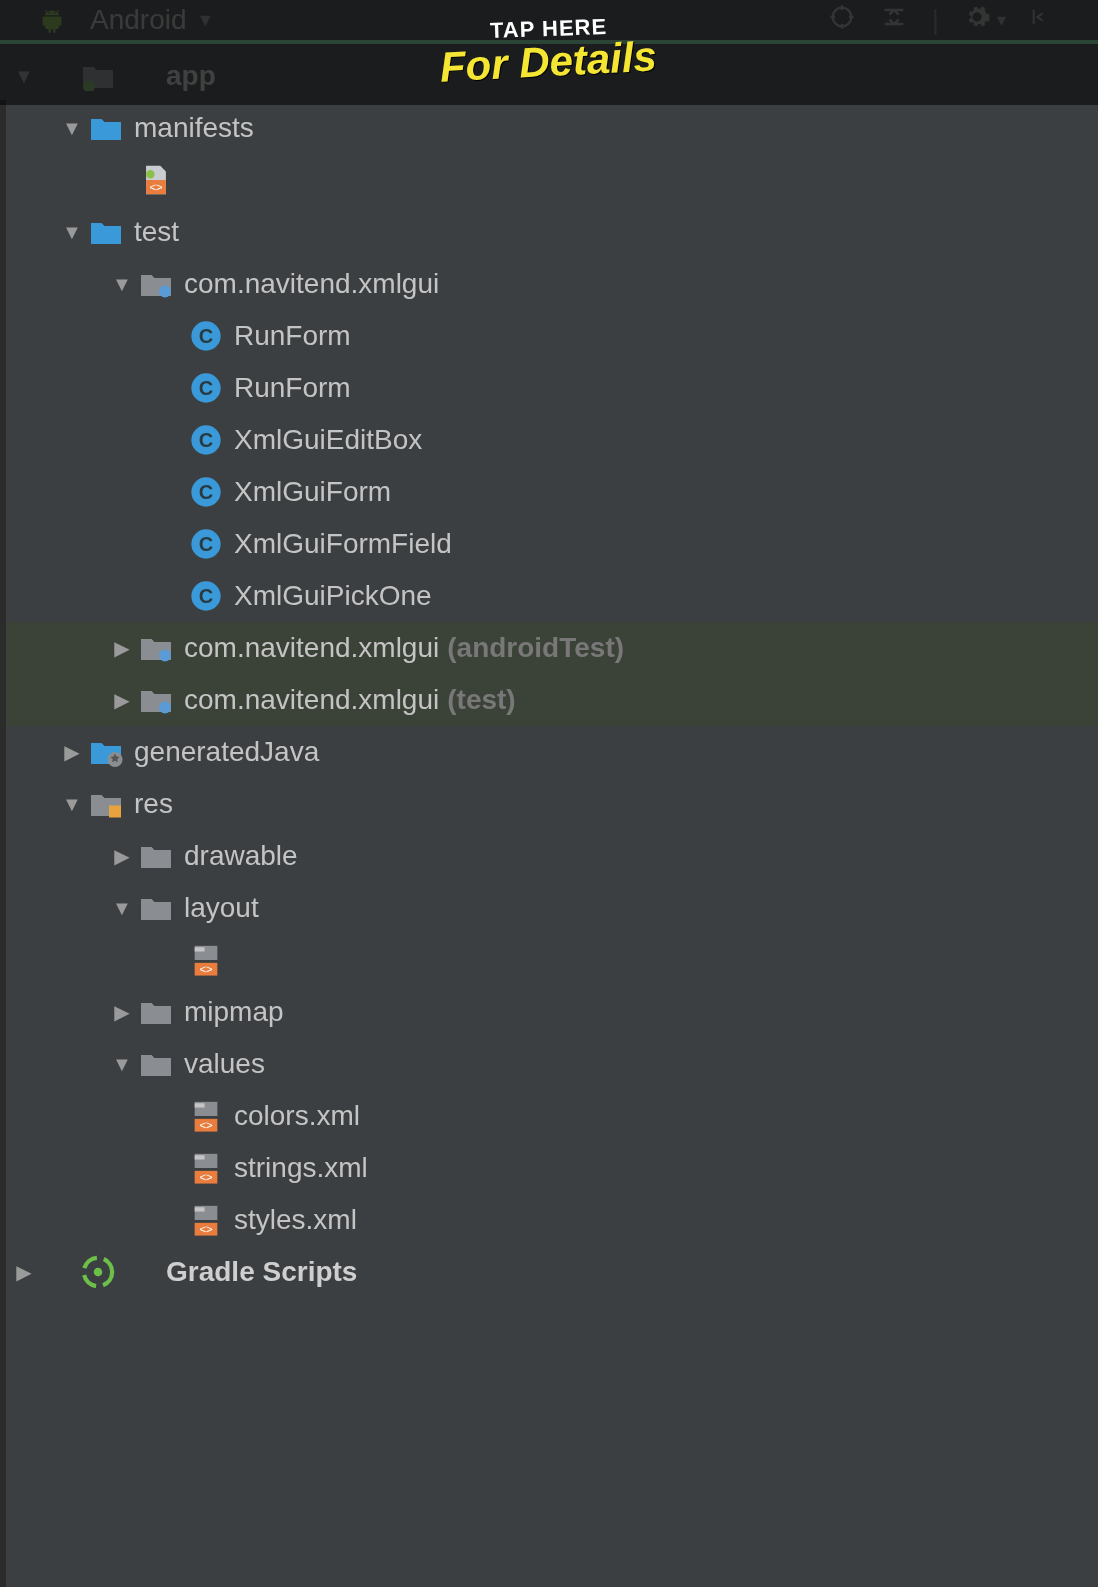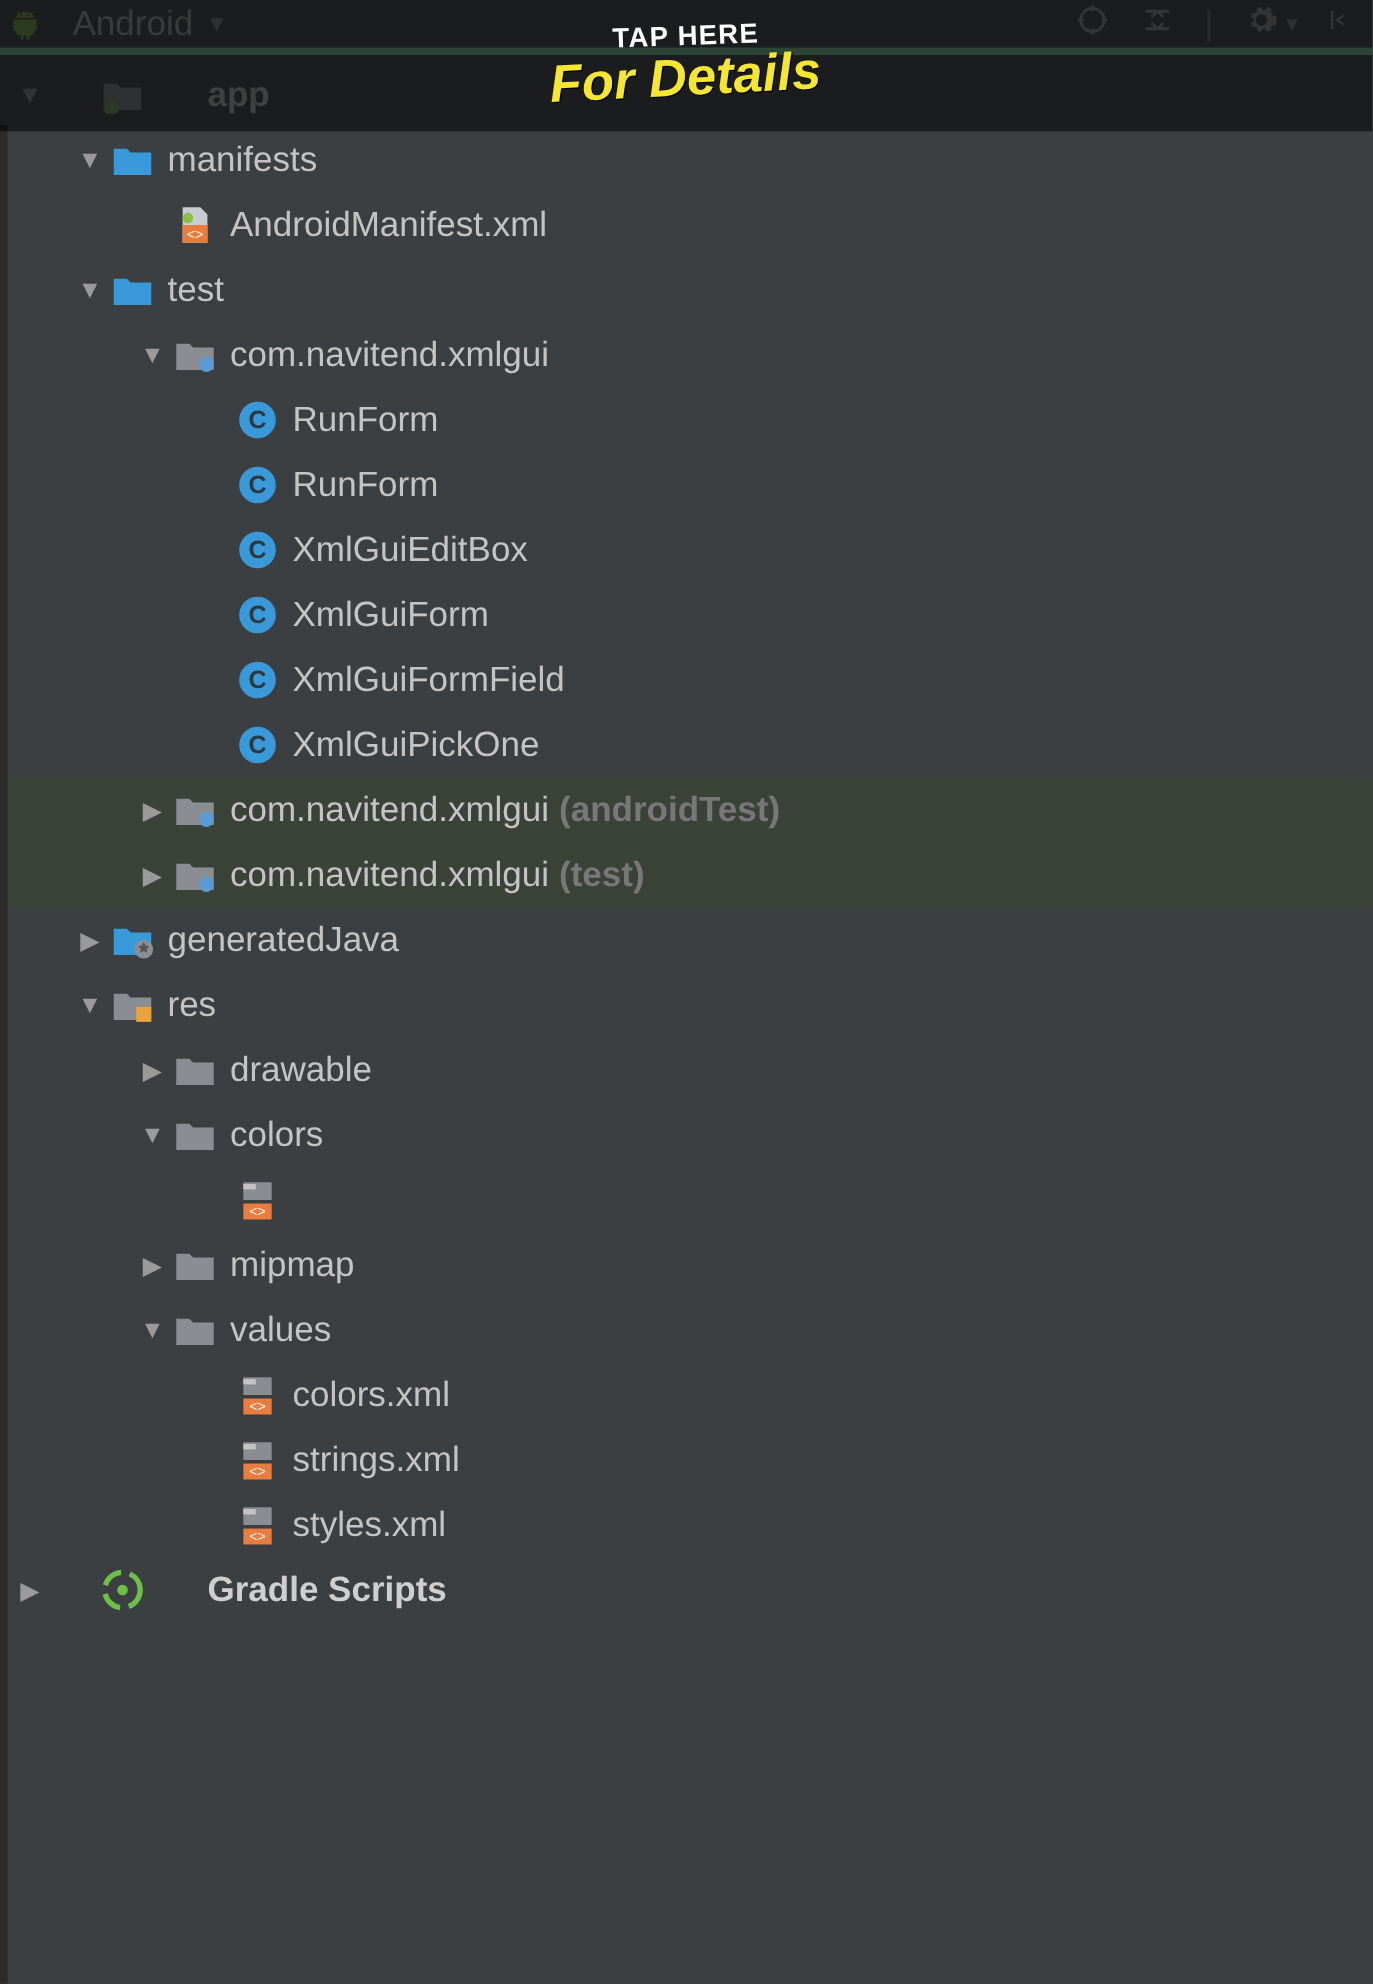--- a/index.html
+++ b/index.html
@@ -13,23 +13,23 @@
       font-size: 28px;
       color: #bbbbbb;
       width: 1098px;
       height: 1587px;
       overflow: hidden;
       position: relative;
     }
     .toolbar {
       display: flex;
       align-items: center;
-      padding: 4px 0;
+      padding: 4px 32px;
       height: 44px;
-      border-bottom: 6px solid #86efac;
+      border-bottom: 4px solid #86efac;
       opacity: 0.5;
     }
     .toolbar-left {
       display: flex;
       align-items: center;
       gap: 10px;
     }
     .toolbar-right {
       margin-left: auto;
       display: flex;
@@ -201,21 +201,20 @@
   <div class="tree-row indent-2">
     <span class="arrow empty">▶</span>
     <span class="icon">
       <svg viewBox="0 0 24 24" width="36" height="34">
           <path fill="#c9ccd1" d="M5 2h10l4 4v16H5z"></path>
           <rect x="5" y="12" width="14" height="10" fill="#e87d3e"></rect>
           <text x="12" y="20" font-size="8" fill="#fff" text-anchor="middle">&lt;&gt;</text>
           <circle cx="8" cy="8" r="3" fill="#89c148"></circle>
         </svg>
     </span>
-    <span class="label">AndroidManifest.xml</span>
   </div>
 
   <div class="tree-row indent-1">
     <span class="arrow">▼</span>
     <span class="icon">
       <svg viewBox="0 0 24 20" width="36" height="30">
           <path fill="#3a9ad9" d="M2 4h7l2 2h11v12H2z"></path>
         </svg>
     </span>
     <span class="label">test</span>
@@ -355,21 +354,21 @@
     <span class="label">drawable</span>
   </div>
 
   <div class="tree-row indent-2">
     <span class="arrow">▼</span>
     <span class="icon">
       <svg viewBox="0 0 24 20" width="36" height="30">
           <path fill="#8a8e92" d="M2 4h7l2 2h11v12H2z"></path>
         </svg>
     </span>
-    <span class="label">colors</span>
+    <span class="label">layout</span>
   </div>
 
   <div class="tree-row indent-3">
     <span class="arrow empty">▶</span>
     <span class="icon">
       <svg viewBox="0 0 24 24" width="36" height="34">
           <rect x="4" y="2" width="16" height="10" fill="#8a8e92"></rect>
           <rect x="4" y="3" width="7" height="3" fill="#c4c4c4"></rect>
           <rect x="4" y="14" width="16" height="9" fill="#e87d3e"></rect>
           <text x="12" y="21" font-size="8" fill="#fff" text-anchor="middle">&lt;&gt;</text>

